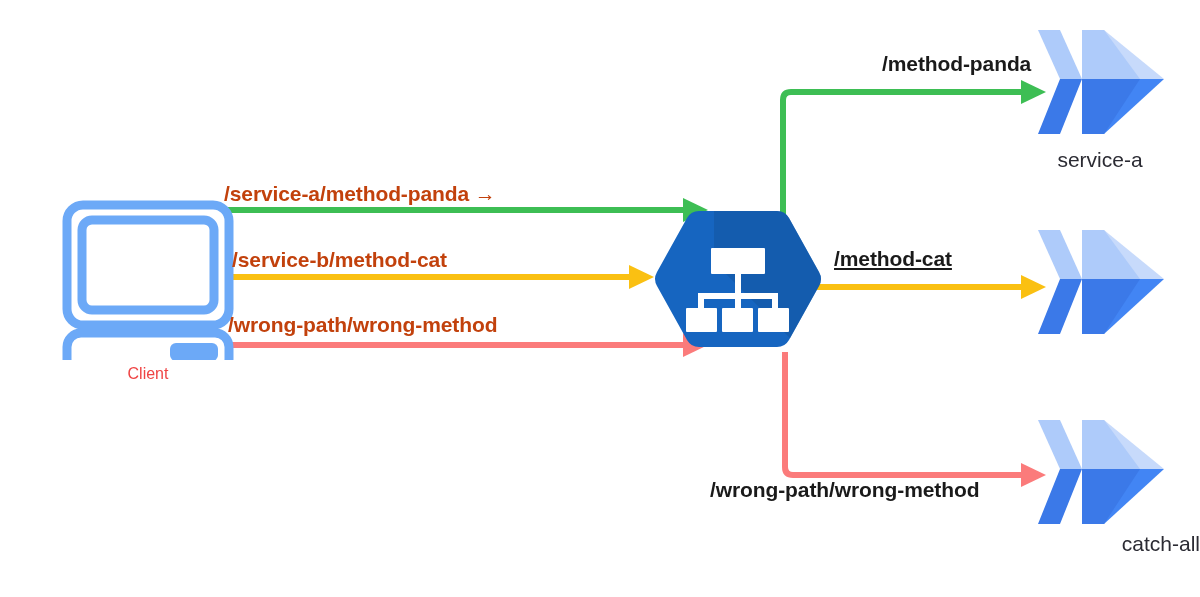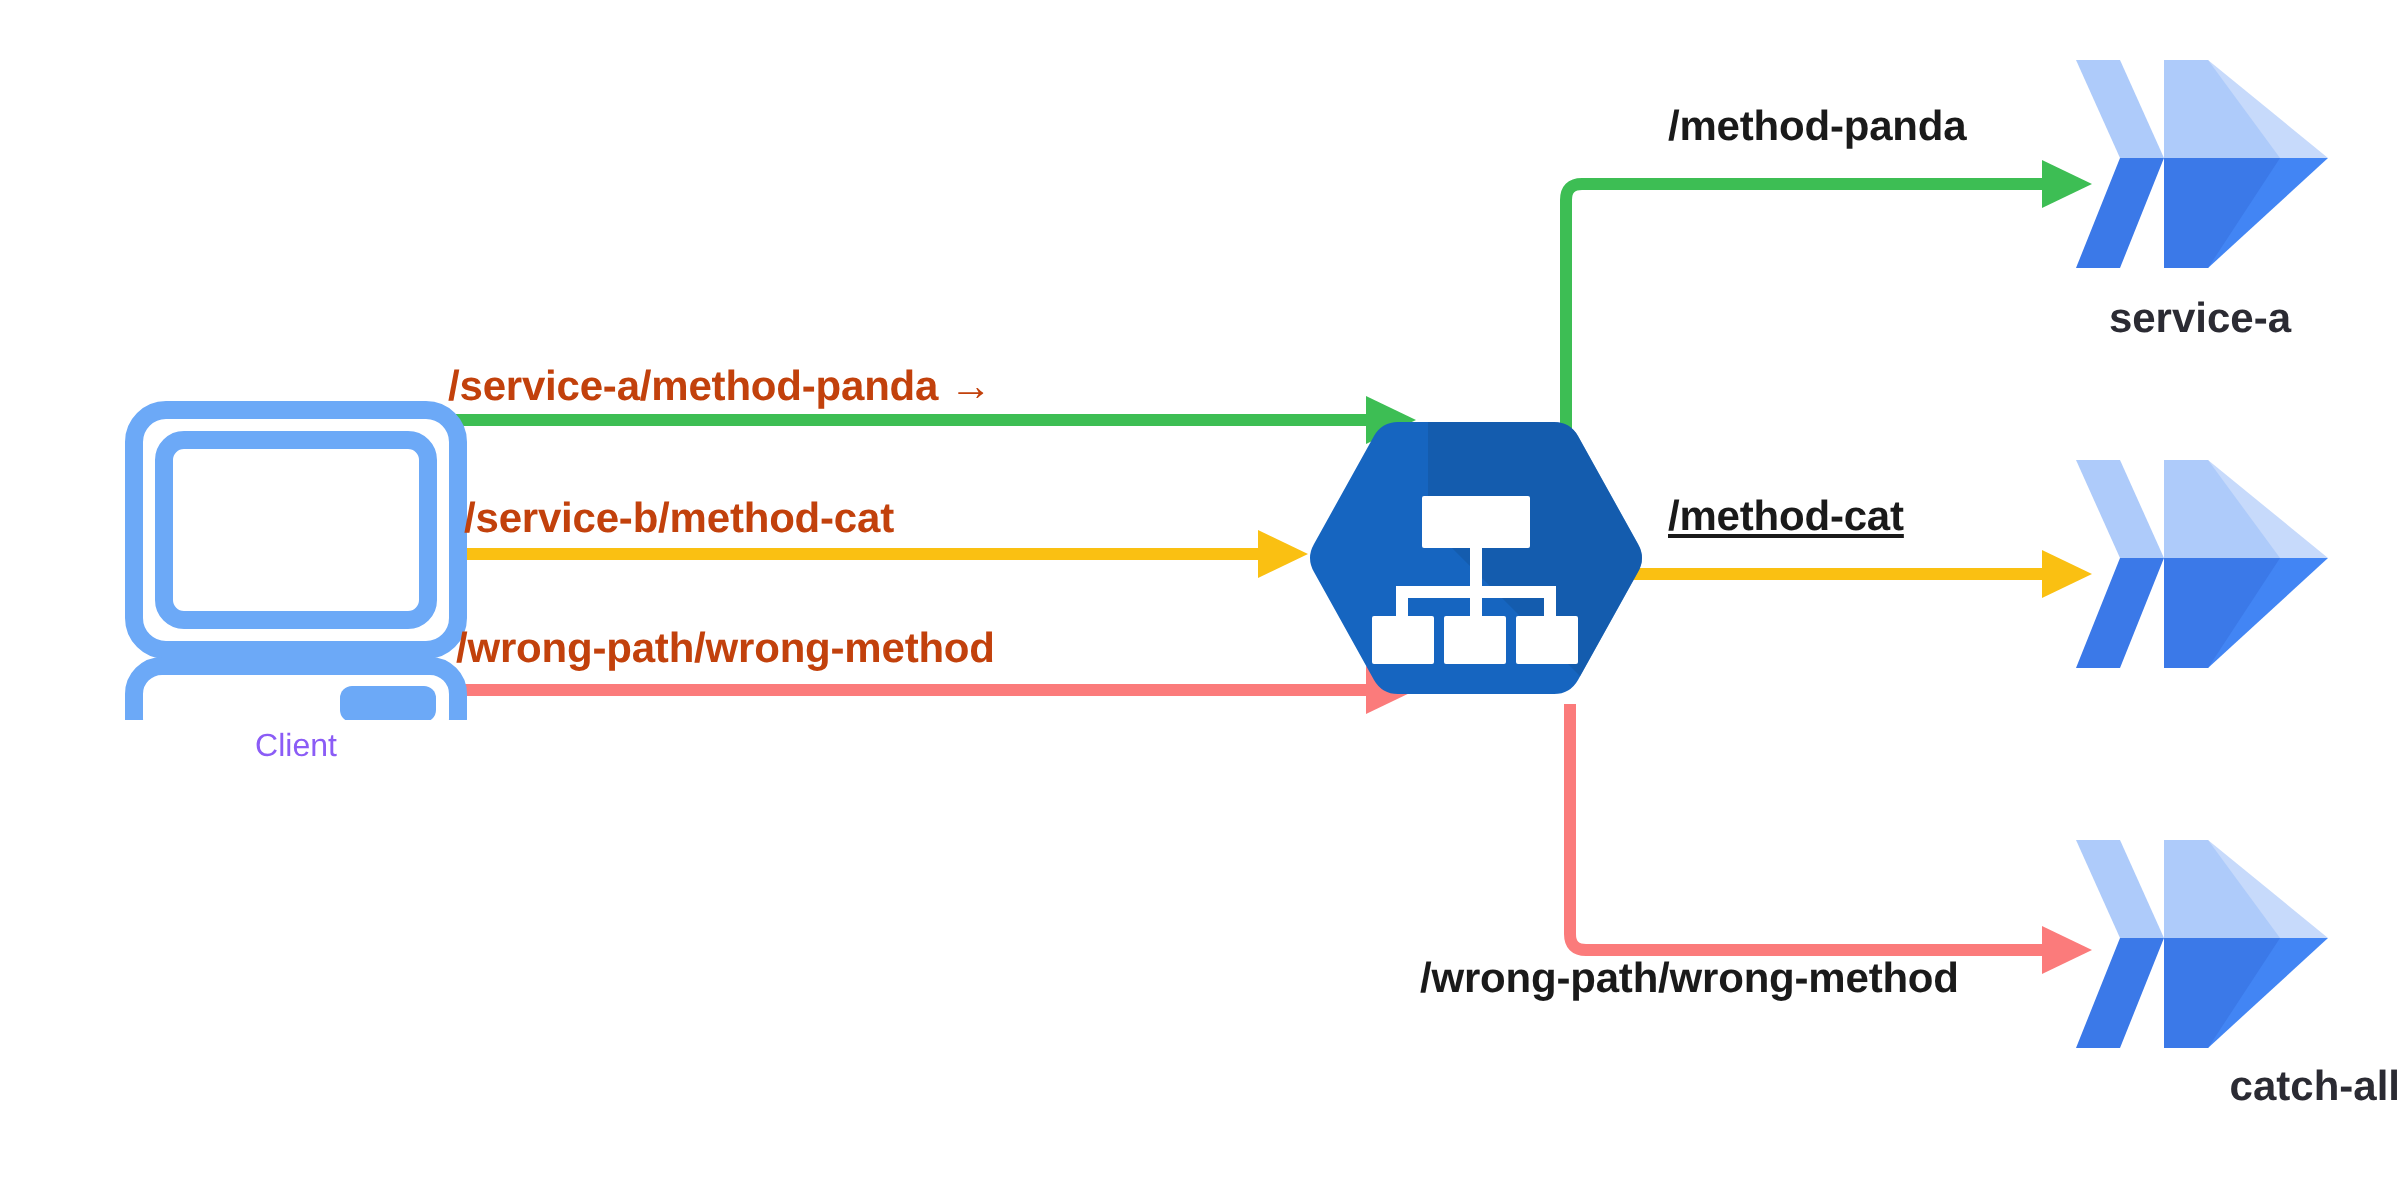--- a/index.html
+++ b/index.html
@@ -42,31 +42,31 @@
     font-size: 21px;
     font-weight: bold;
     color: #1a1a1a;
     white-space: nowrap;
     letter-spacing: -0.1px;
   }
   .svc-label {
     position: absolute;
     font-family: "Liberation Sans", sans-serif;
     font-size: 21px;
-    font-weight: bold;
+    font-weight: normal;
     color: #2b2b33;
     white-space: nowrap;
     text-align: center;
   }
   .client-label {
     position: absolute;
     font-family: "Liberation Sans", sans-serif;
     font-size: 16px;
     font-weight: normal;
-    color: #8b5cf6;
+    color: #ef4444;
     white-space: nowrap;
     text-align: center;
   }
   .client-icon { left: 62px; top: 200px; width: 172px; height: 160px; }
   .lb-icon { left: 652px; top: 200px; width: 172px; height: 166px; }
   .svc-icon { width: 140px; height: 130px; }
   .svc-a { left: 1030px; top: 22px; }
   .svc-b { left: 1030px; top: 222px; }
   .svc-c { left: 1030px; top: 412px; }
 </style>
@@ -190,17 +190,17 @@
       <polygon points="52,57 134,57 74,112 52,112" fill="#4285F4"></polygon>
       <polygon points="52,57 110,57 74,112 52,112" fill="#3B79E8"></polygon>
     </svg>
   </div>
   <div class="svc-label" style="left:1000px; top:532px; width:200px;text-align:right;">catch-all</div>
 
   <div class="req-label" style="left:224px; top:182px;">/service-a/method-panda  →</div>
   <div class="req-label" style="left:232px; top:248px;">/service-b/method-cat</div>
   <div class="req-label" style="left:228px; top:313px;">/wrong-path/wrong-method</div>
 
-  <div class="route-label" style="left:834px; top:52px;text-align:right;">/method-panda</div>
+  <div class="route-label" style="left:882px; top:52px;text-align:right;">/method-panda</div>
   <div class="route-label" style="left:834px; top:247px;text-decoration:underline;">/method-cat</div>
   <div class="route-label" style="left:710px; top:478px;">/wrong-path/wrong-method</div>
 
 </div>
 
 </body></html>

